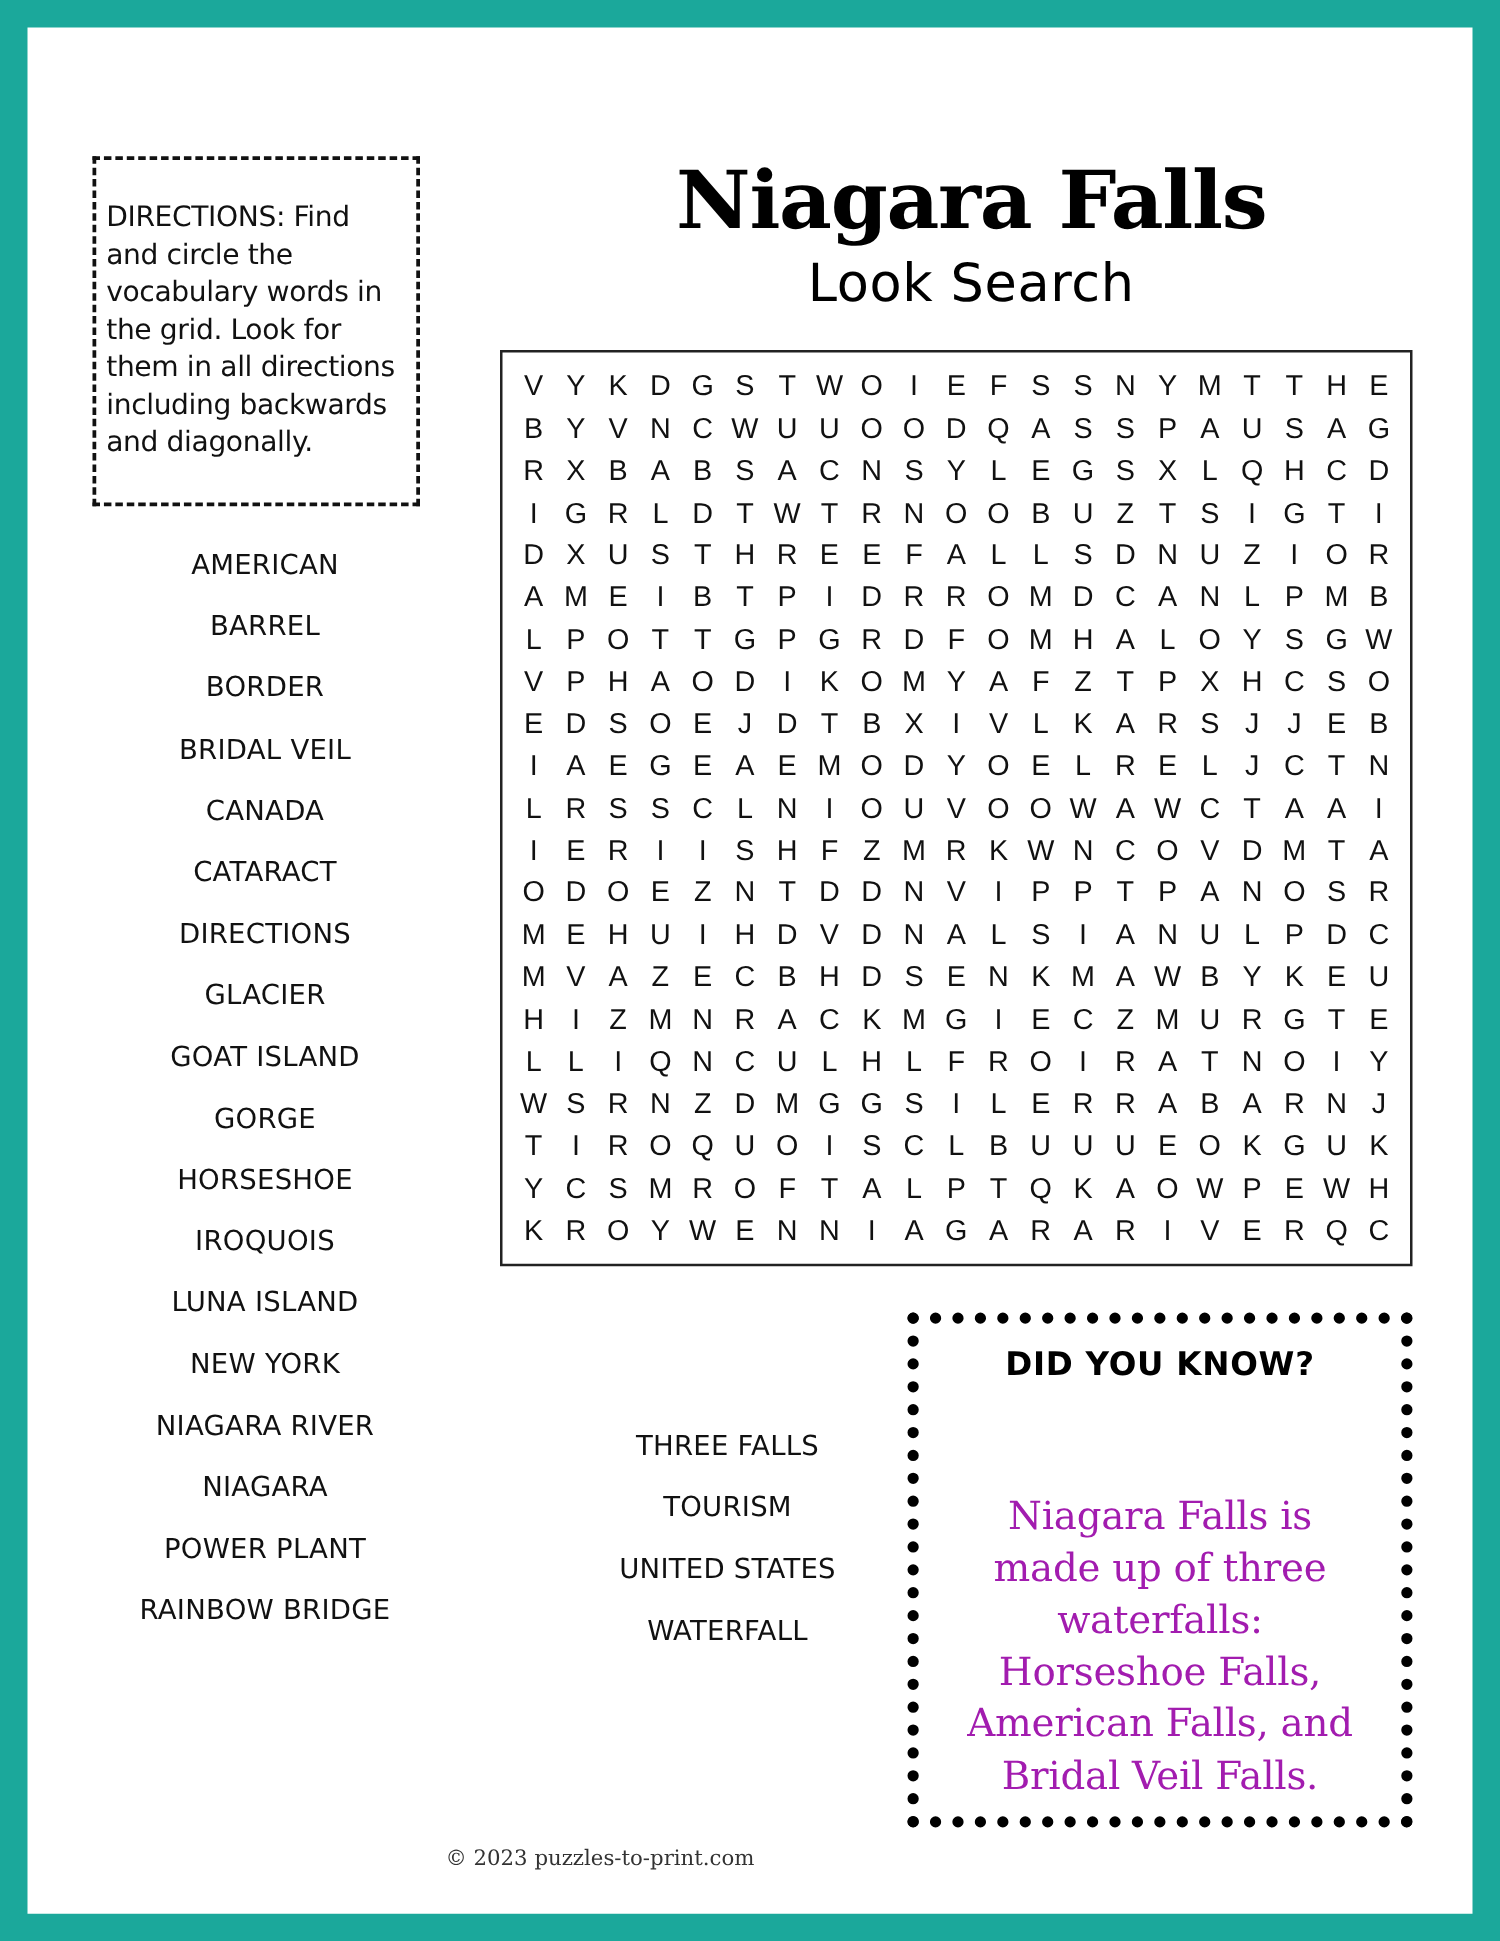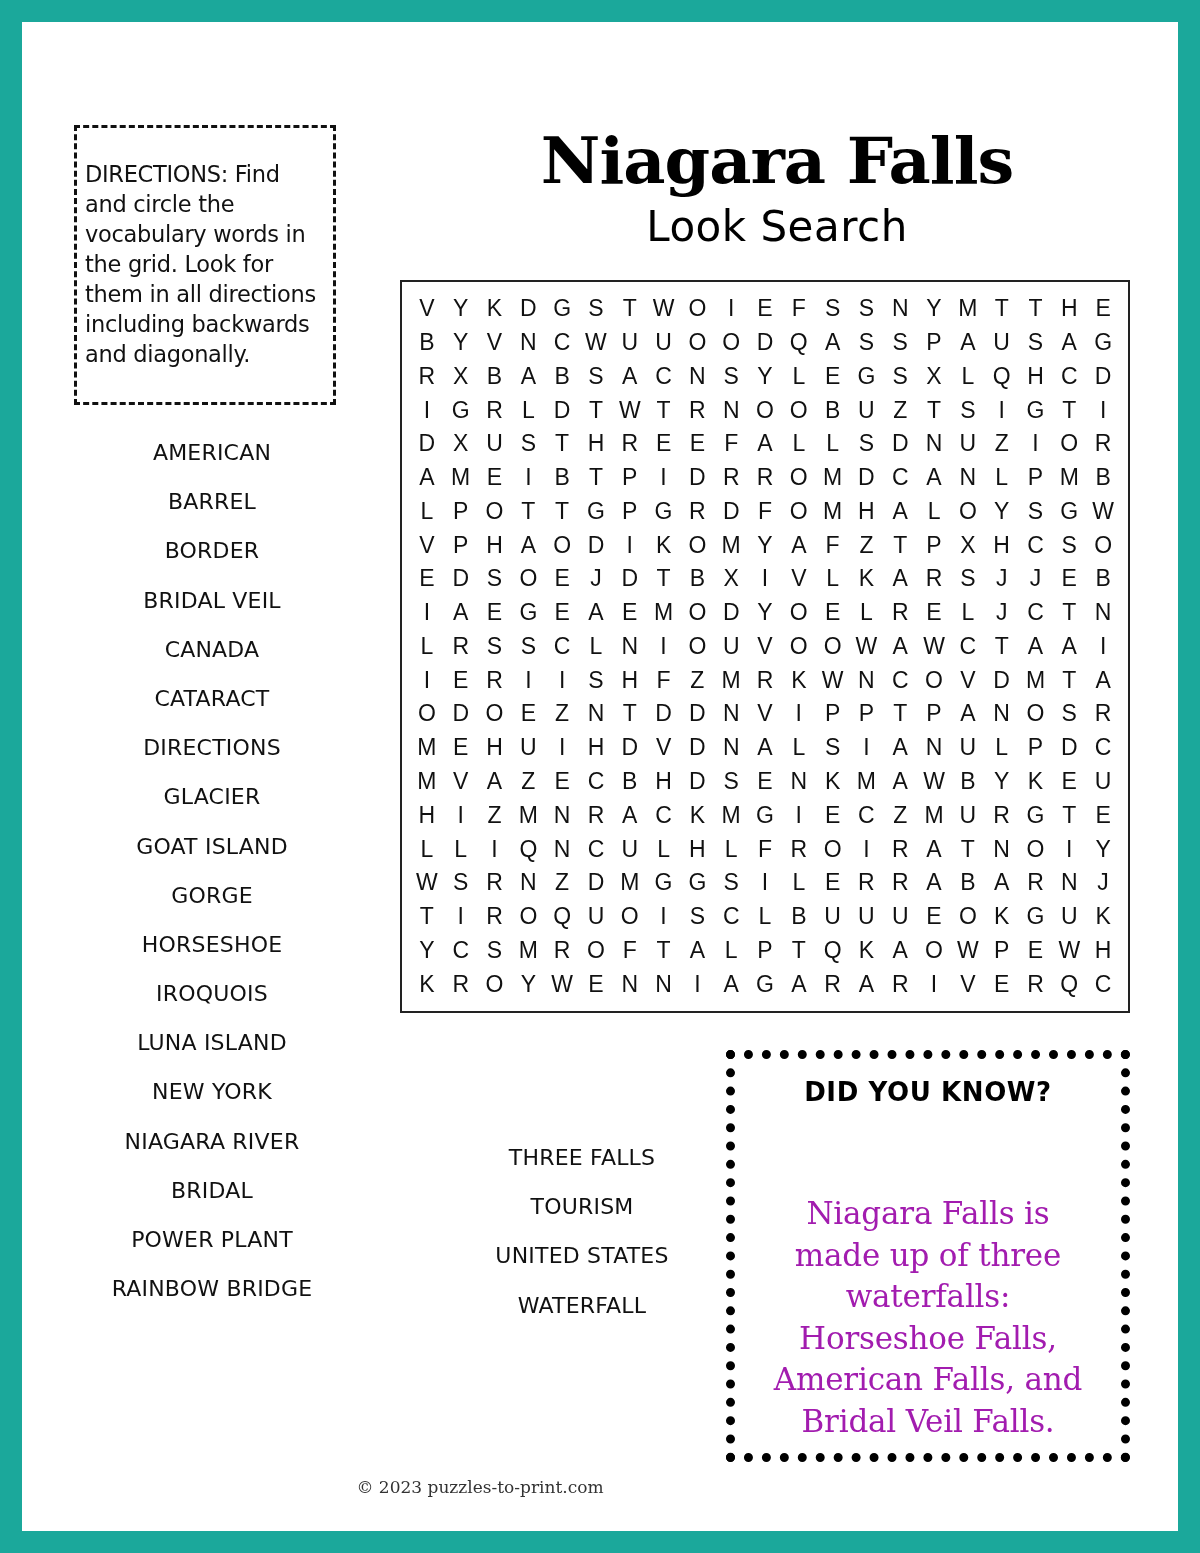--- a/index.html
+++ b/index.html
@@ -656,21 +656,21 @@
       <div class="word">CATARACT</div>
       <div class="word">DIRECTIONS</div>
       <div class="word">GLACIER</div>
       <div class="word">GOAT ISLAND</div>
       <div class="word">GORGE</div>
       <div class="word">HORSESHOE</div>
       <div class="word">IROQUOIS</div>
       <div class="word">LUNA ISLAND</div>
       <div class="word">NEW YORK</div>
       <div class="word">NIAGARA RIVER</div>
-      <div class="word">BRIDAL</div>
+      <div class="word">NIAGARA</div>
       <div class="word">POWER PLANT</div>
       <div class="word">RAINBOW BRIDGE</div>
     </div>
 
   <div class="wordlist-second" id="wordlist-second">
       <div class="word">THREE FALLS</div>
       <div class="word">TOURISM</div>
       <div class="word">UNITED STATES</div>
       <div class="word">WATERFALL</div>
     </div>

